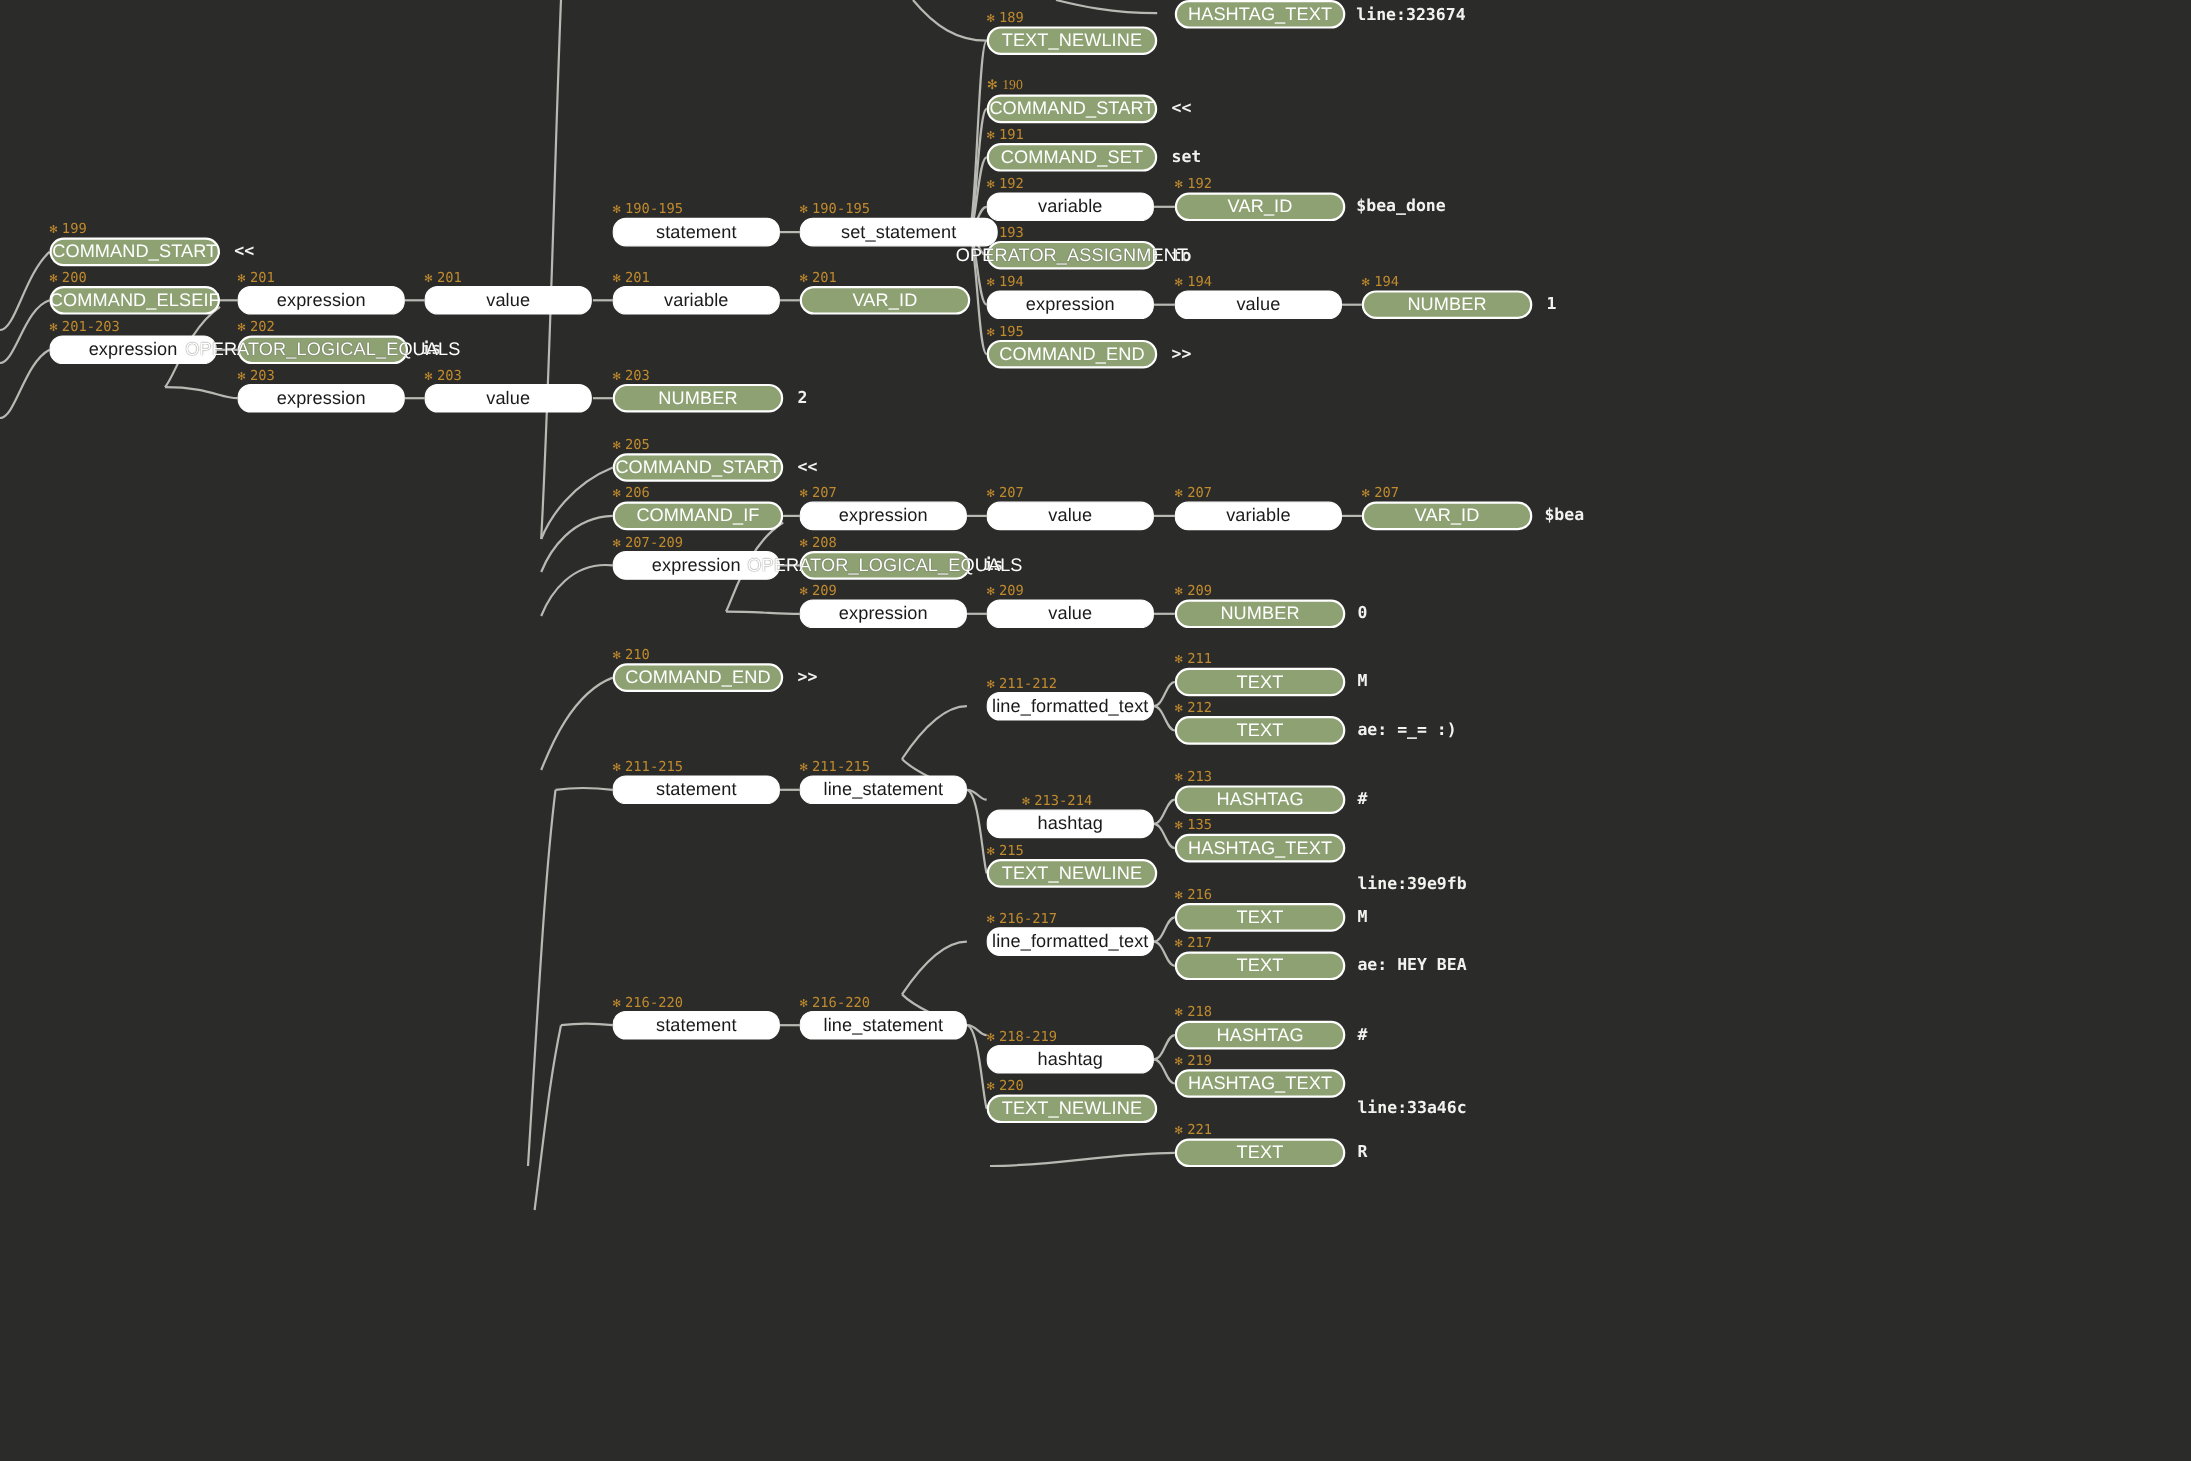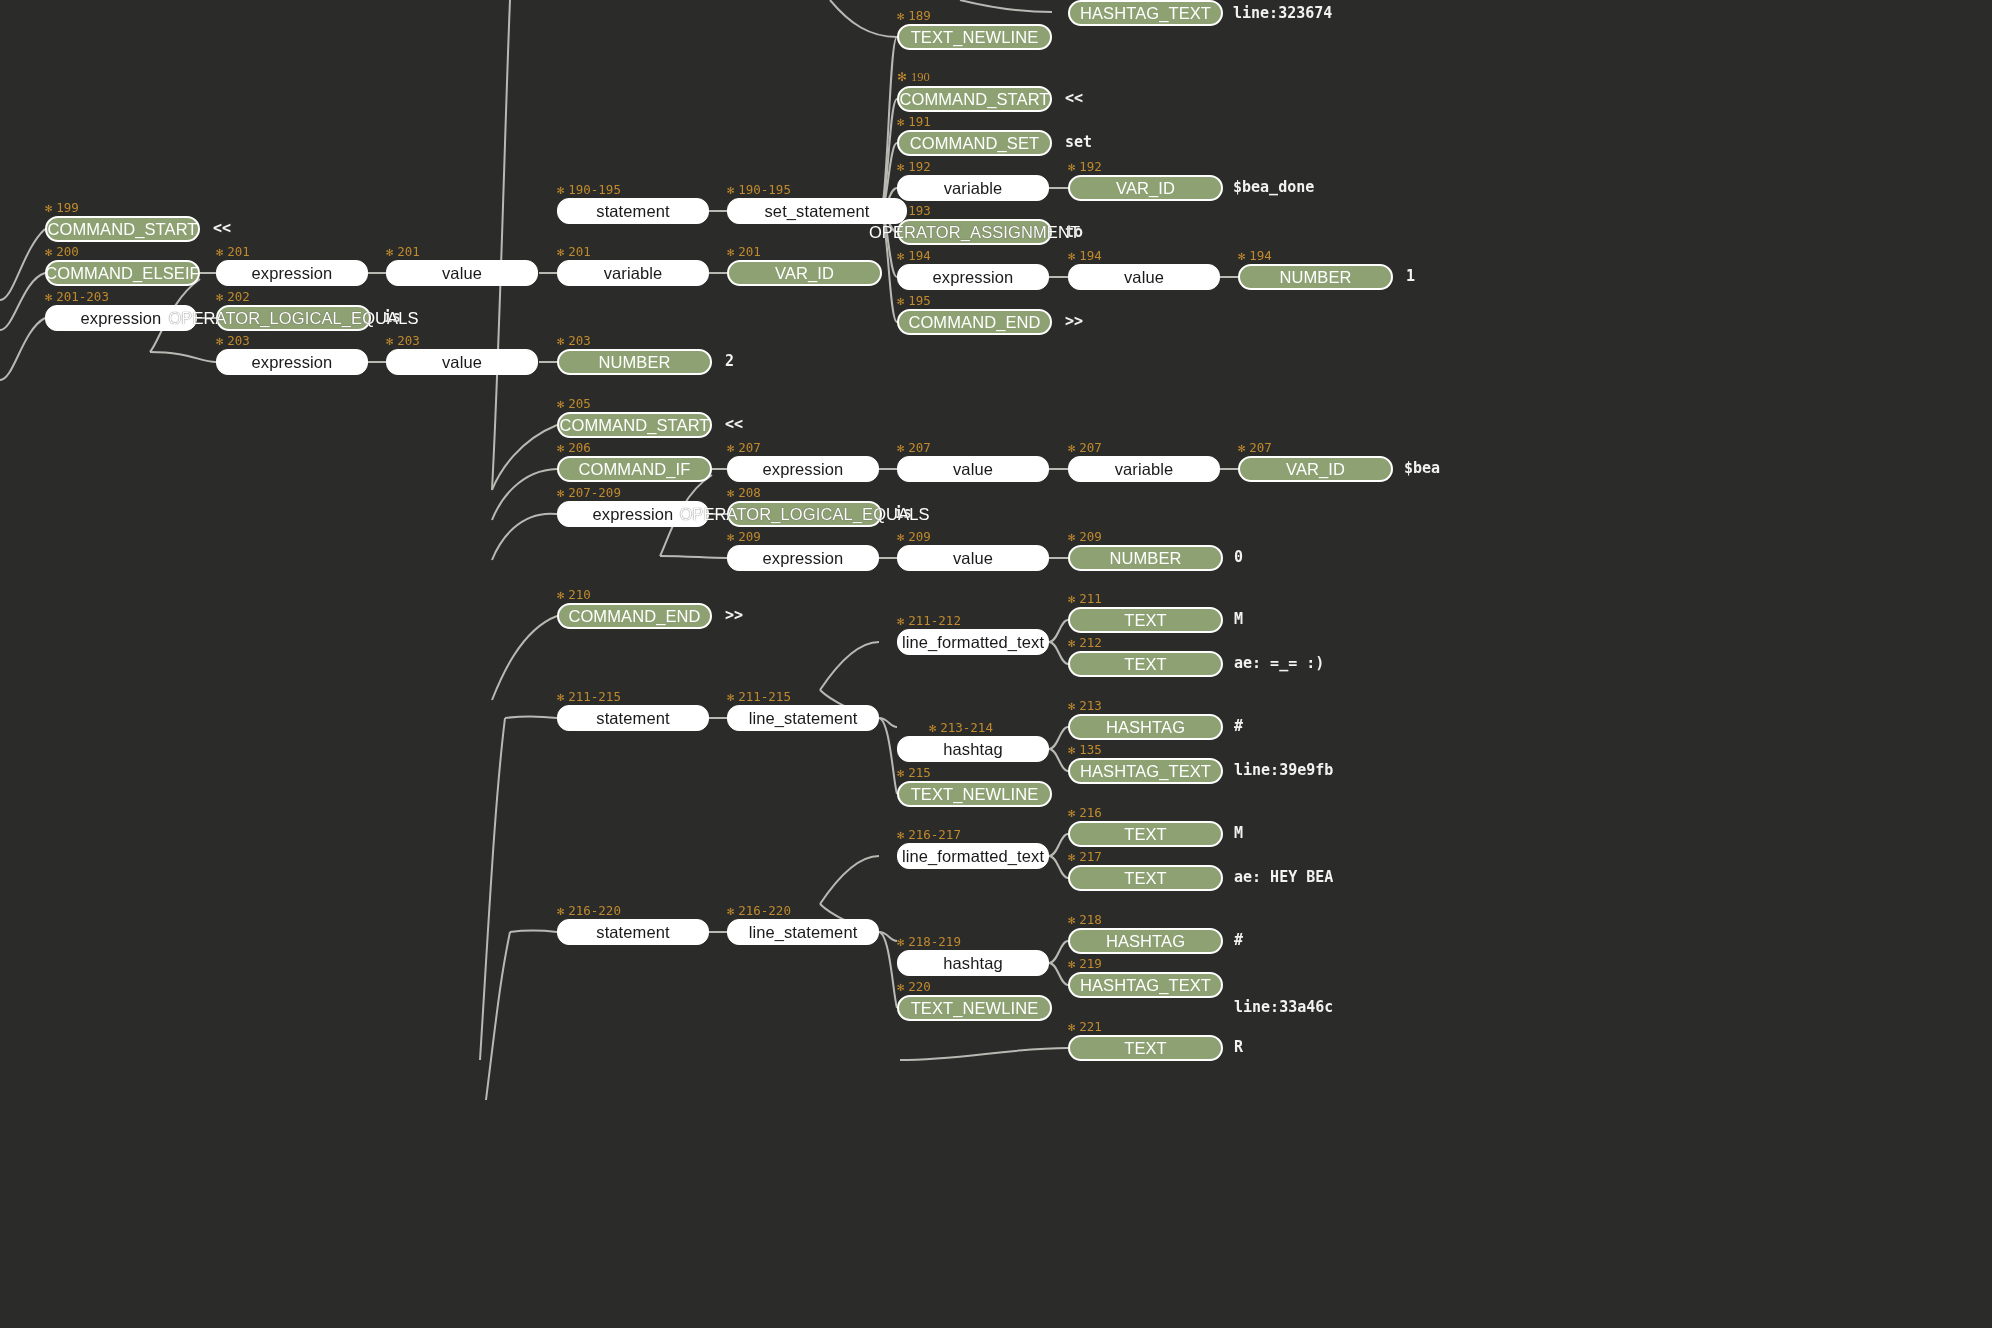--- a/index.html
+++ b/index.html
@@ -366,19 +366,19 @@
     <div class="lit" style="left: 383px; top: 308px;">is</div>
     <div class="lit" style="left: 725px; top: 352px;">2</div>
     <div class="lit" style="left: 725px; top: 415px;">&lt;&lt;</div>
     <div class="lit" style="left: 1404px; top: 459px;">$bea</div>
     <div class="lit" style="left: 894px; top: 504px;">is</div>
     <div class="lit" style="left: 1234px; top: 548px;">0</div>
     <div class="lit" style="left: 725px; top: 606px;">&gt;&gt;</div>
     <div class="lit" style="left: 1234px; top: 610px;">M</div>
     <div class="lit" style="left: 1234px; top: 654px;">ae: =_= :)</div>
     <div class="lit" style="left: 1234px; top: 717px;">#</div>
-    <div class="lit" style="left: 1234px; top: 761px;">line:39e9fb</div>
+    <div class="lit" style="left: 1234px; top: 794px;">line:39e9fb</div>
     <div class="lit" style="left: 1234px; top: 824px;">M</div>
     <div class="lit" style="left: 1234px; top: 868px;">ae: HEY BEA</div>
     <div class="lit" style="left: 1234px; top: 931px;">#</div>
     <div class="lit" style="left: 1234px; top: 998px;">line:33a46c</div>
     <div class="lit" style="left: 1234px; top: 1038px;">R</div>
   </div>
 
 </body></html>

